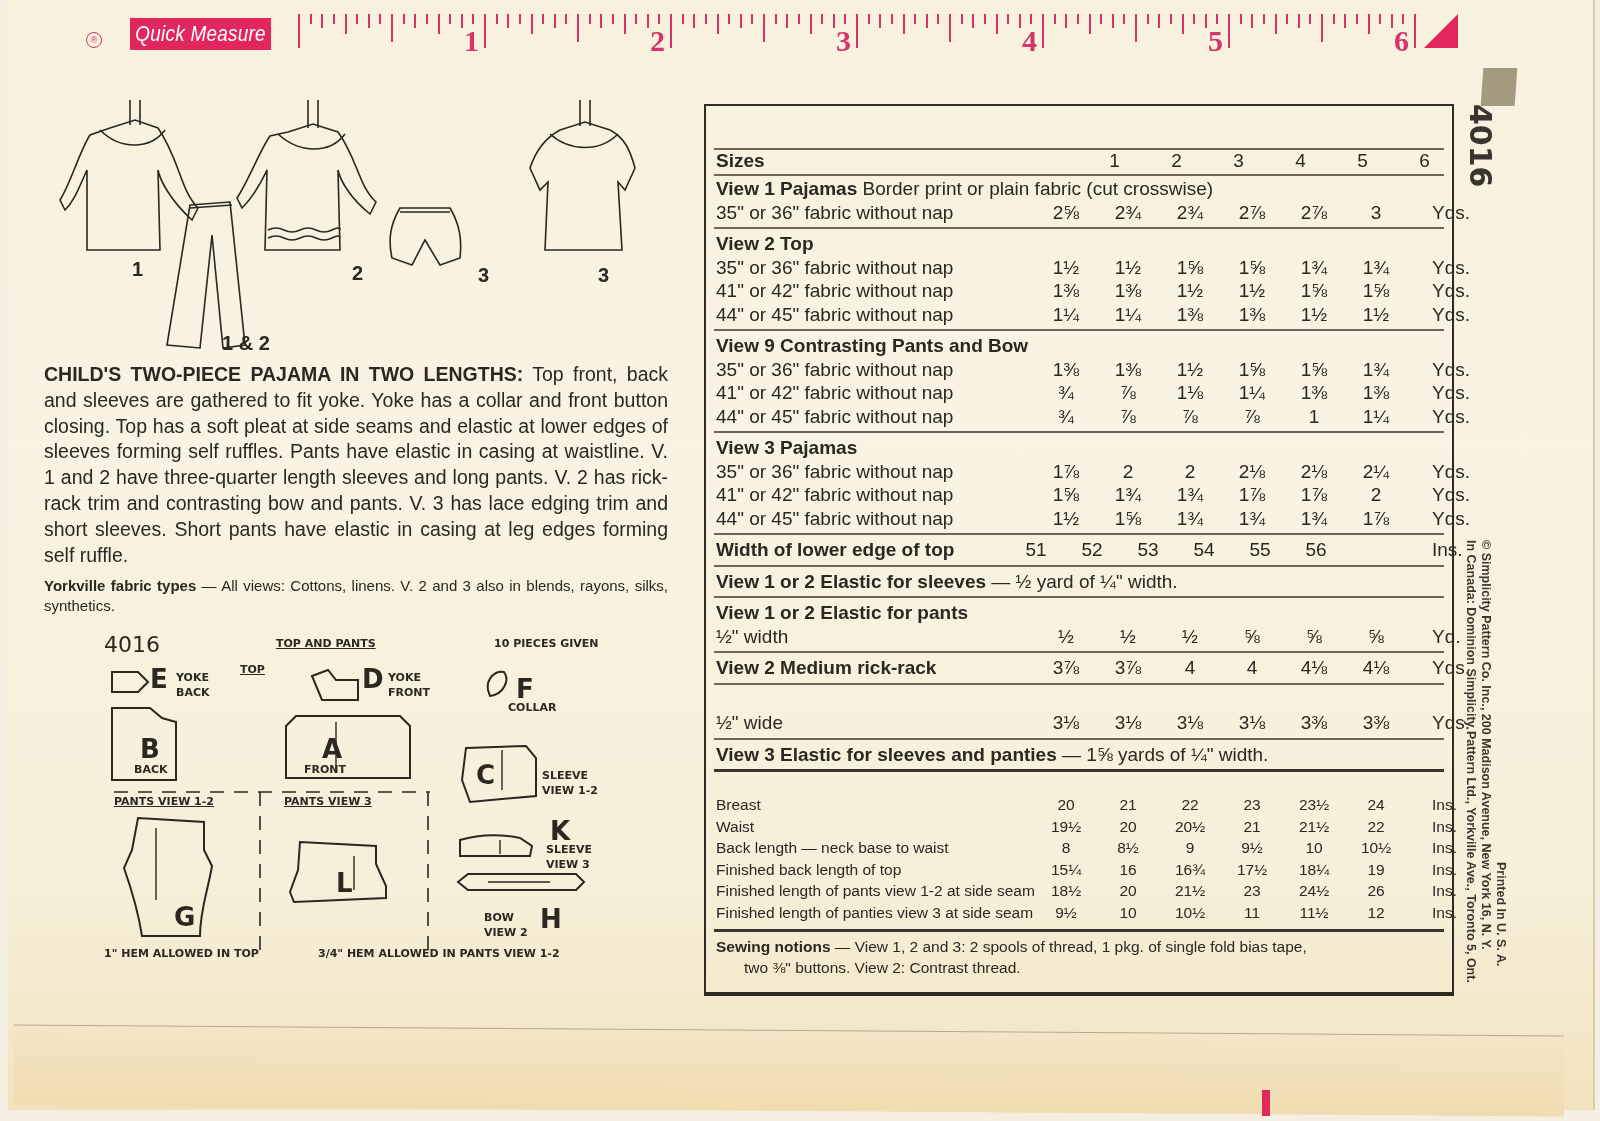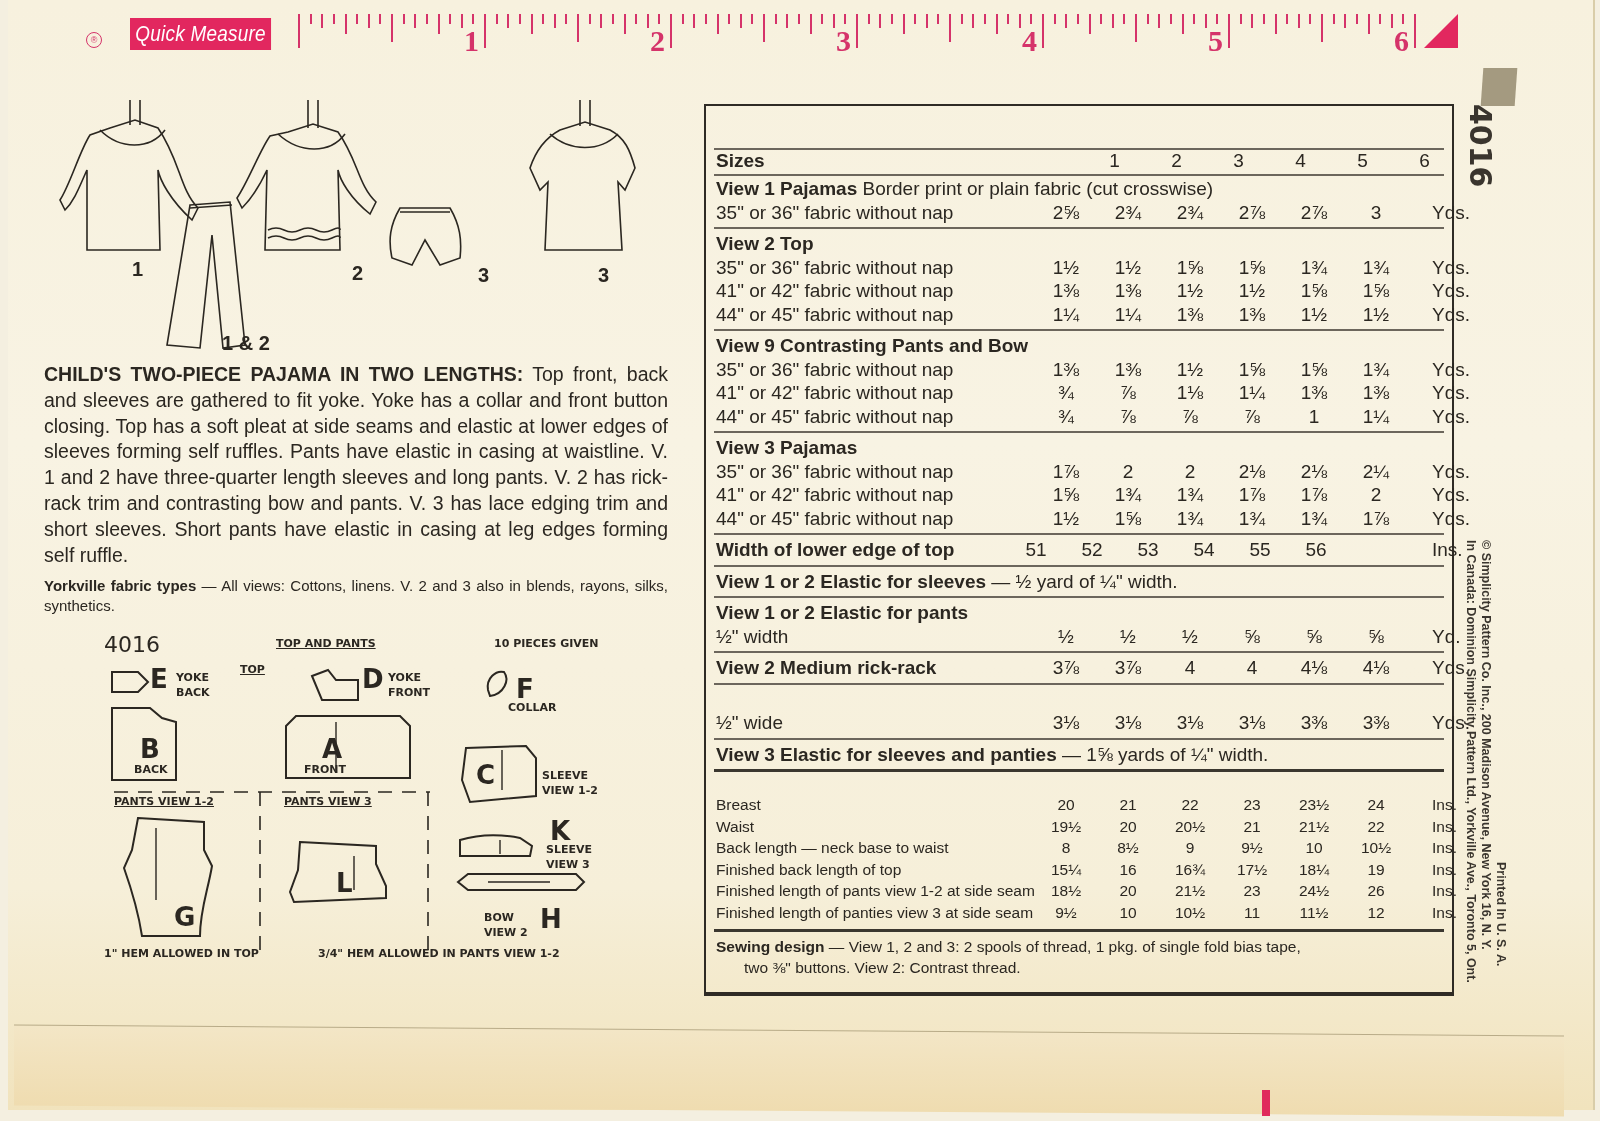--- a/index.html
+++ b/index.html
@@ -289,19 +289,19 @@
     <div class="rule" style="top: 631.5px;"></div>
     <div class="row" style="top: 637.5px; height: 23.5px;"><span class="bold">View 3  Elastic for sleeves and panties</span><span> — 1⅝ yards of ¼" width.</span></div>
     <div class="rule thick" style="top: 663px;"></div>
     <div class="row smallrow" style="top: 690px; height: 21px;"><span>Breast</span><span class="cell" style="left: 320px;">20</span><span class="cell" style="left: 382px;">21</span><span class="cell" style="left: 444px;">22</span><span class="cell" style="left: 506px;">23</span><span class="cell" style="left: 568px;">23½</span><span class="cell" style="left: 630px;">24</span><span class="unit">Ins.</span></div>
     <div class="row smallrow" style="top: 711.6px; height: 21px;"><span>Waist</span><span class="cell" style="left: 320px;">19½</span><span class="cell" style="left: 382px;">20</span><span class="cell" style="left: 444px;">20½</span><span class="cell" style="left: 506px;">21</span><span class="cell" style="left: 568px;">21½</span><span class="cell" style="left: 630px;">22</span><span class="unit">Ins.</span></div>
     <div class="row smallrow" style="top: 733.2px; height: 21px;"><span>Back length — neck base to waist</span><span class="cell" style="left: 320px;">8</span><span class="cell" style="left: 382px;">8½</span><span class="cell" style="left: 444px;">9</span><span class="cell" style="left: 506px;">9½</span><span class="cell" style="left: 568px;">10</span><span class="cell" style="left: 630px;">10½</span><span class="unit">Ins.</span></div>
     <div class="row smallrow" style="top: 754.8px; height: 21px;"><span>Finished back length of top</span><span class="cell" style="left: 320px;">15¼</span><span class="cell" style="left: 382px;">16</span><span class="cell" style="left: 444px;">16¾</span><span class="cell" style="left: 506px;">17½</span><span class="cell" style="left: 568px;">18¼</span><span class="cell" style="left: 630px;">19</span><span class="unit">Ins.</span></div>
     <div class="row smallrow" style="top: 776.4px; height: 21px;"><span>Finished length of pants view 1-2 at side seam</span><span class="cell" style="left: 320px;">18½</span><span class="cell" style="left: 382px;">20</span><span class="cell" style="left: 444px;">21½</span><span class="cell" style="left: 506px;">23</span><span class="cell" style="left: 568px;">24½</span><span class="cell" style="left: 630px;">26</span><span class="unit">Ins.</span></div>
     <div class="row smallrow" style="top: 798px; height: 21px;"><span>Finished length of panties view 3 at side seam</span><span class="cell" style="left: 320px;">9½</span><span class="cell" style="left: 382px;">10</span><span class="cell" style="left: 444px;">10½</span><span class="cell" style="left: 506px;">11</span><span class="cell" style="left: 568px;">11½</span><span class="cell" style="left: 630px;">12</span><span class="unit">Ins.</span></div>
     <div class="rule thick" style="top: 822.6px;"></div>
-    <div class="row smallrow" style="top: 829.6px; height: 44px; line-height: 21px;"><span class="bold">Sewing design</span><span> — View 1, 2 and 3: 2 spools of thread, 1 pkg. of single fold bias tape,</span><br><span style="padding-left: 28px;">two ⅜" buttons. View 2: Contrast thread.</span></div>
+    <div class="row smallrow" style="top: 829.6px; height: 44px; line-height: 21px;"><span class="bold">Sewing notions</span><span> — View 1, 2 and 3: 2 spools of thread, 1 pkg. of single fold bias tape,</span><br><span style="padding-left: 28px;">two ⅜" buttons. View 2: Contrast thread.</span></div>
   </div>
 
 <div class="side" style="left:1498px;top:104px;font-size:30px;transform:rotate(90deg);transform-origin:0 0;font-family:'DejaVu Sans',sans-serif;">4016</div>
 <div class="side" style="left:1493px;top:540px;font-size:12.5px;transform:rotate(90deg);white-space:nowrap;">© Simplicity Pattern Co. Inc., 200 Madison Avenue, New York 16, N. Y.</div>
 <div class="side" style="left:1478px;top:540px;font-size:12.5px;transform:rotate(90deg);white-space:nowrap;">In Canada: Dominion Simplicity Pattern Ltd., Yorkville Ave., Toronto 5, Ont.</div>
 <div class="side" style="left:1508px;top:862px;font-size:12.5px;transform:rotate(90deg);white-space:nowrap;">Printed In U. S. A.</div>
 
 </body></html>

